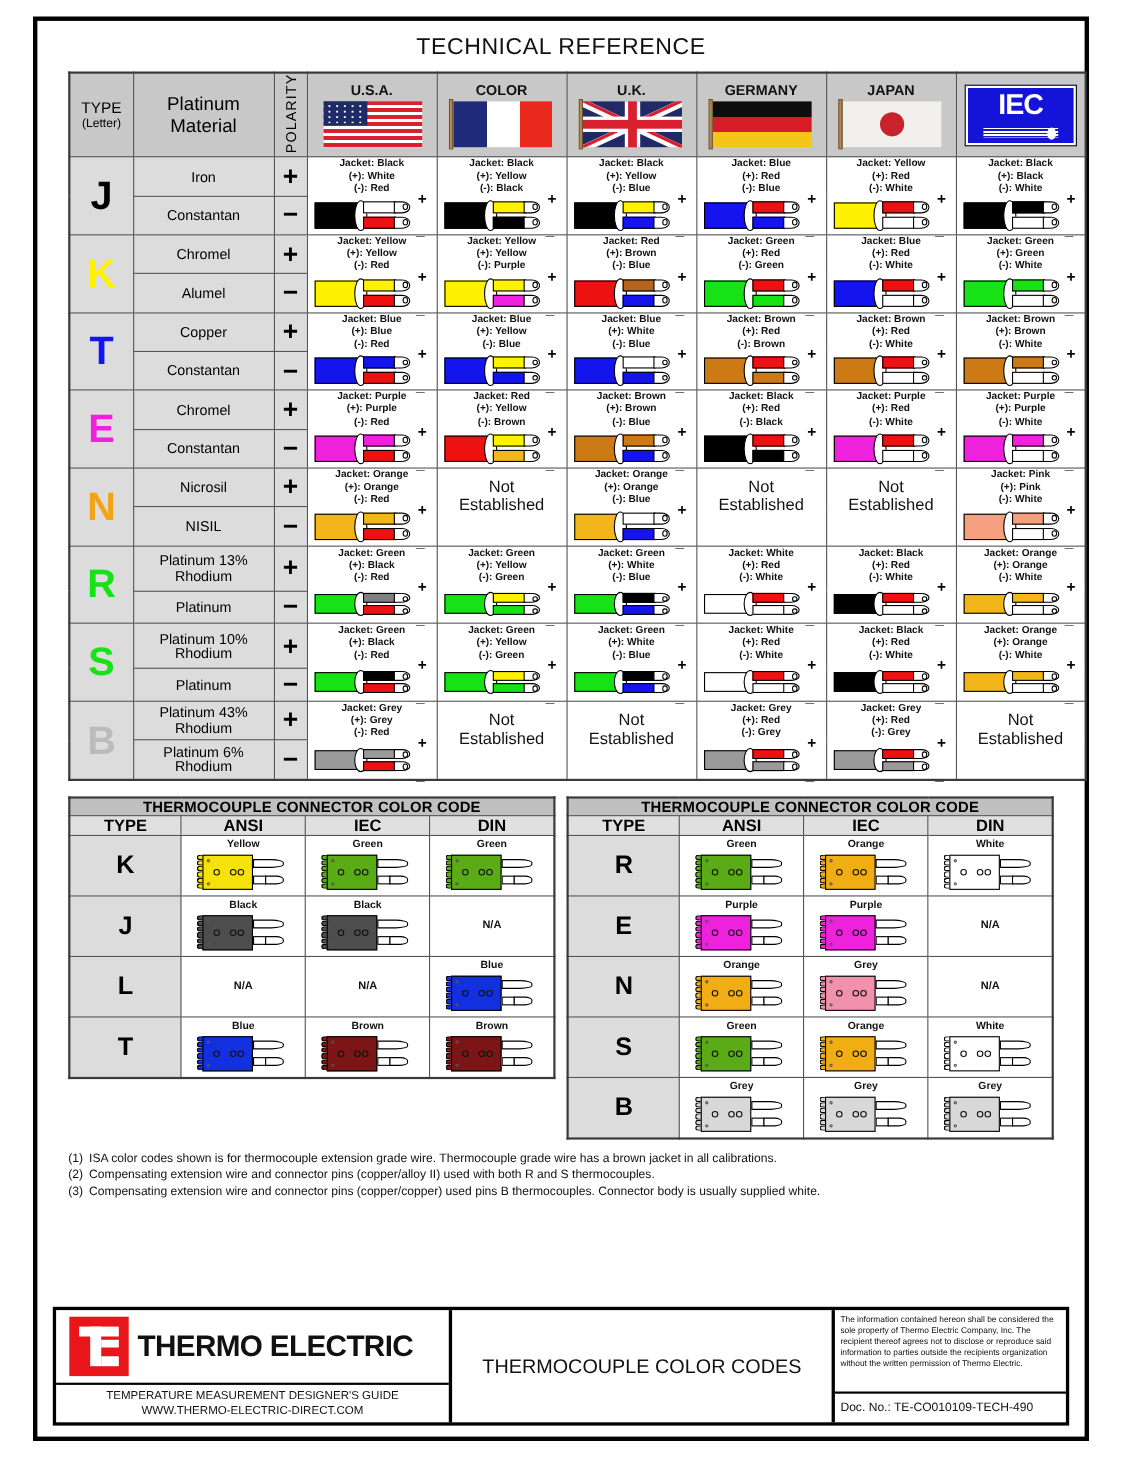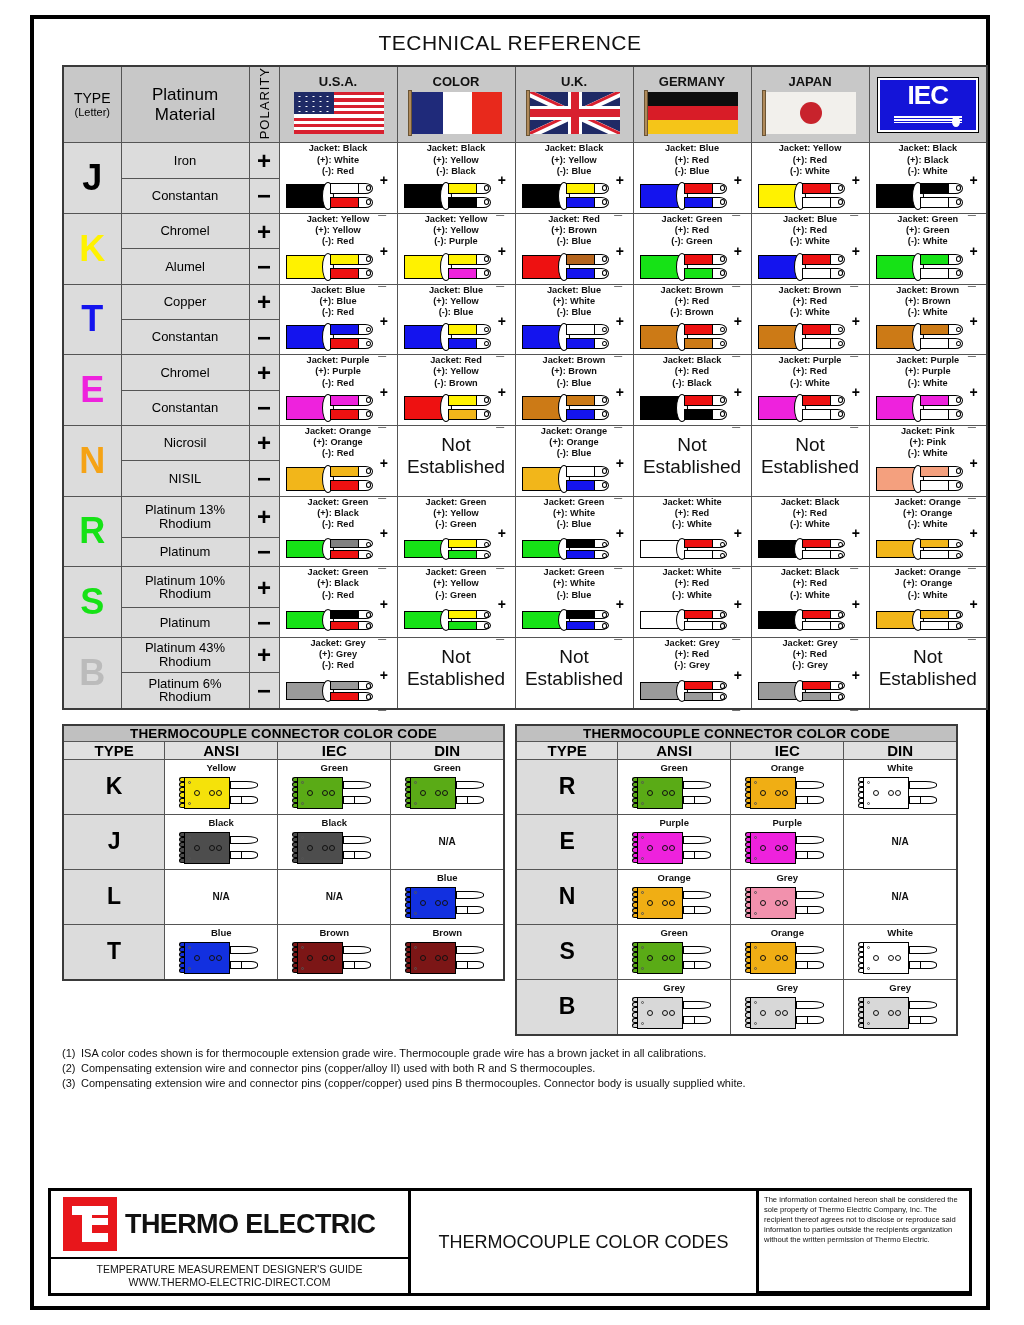--- a/index.html
+++ b/index.html
@@ -60,21 +60,21 @@
   .iecbars{position:absolute;left:14px;right:14px;bottom:5px;height:9px;
       background:repeating-linear-gradient(to bottom,#fff 0,#fff 1.5px,#1414d8 1.5px,#1414d8 3px);}
   .iecdot{position:absolute;right:16px;bottom:3px;width:8px;height:11px;border-radius:50%;background:#fff;}
 
   
   td.tletter{background:#dcdcdc;text-align:center;font-size:36px;font-weight:bold;vertical-align:middle;}
   td.cond{background:#dcdcdc;text-align:center;font-size:13px;padding:2px 3px;line-height:1.05;}
   td.pol{background:#dcdcdc;text-align:center;font-size:24px;font-weight:bold;line-height:.8;}
   td.wire{background:#fff;vertical-align:top;padding:2px 1px 3px;}
   .wlines{font-size:9.2px;font-weight:bold;text-align:center;line-height:1.22;color:#111;}
-  .notest{font-size:19px;text-align:center;color:#111;line-height:1.15;padding:8px 0;}
+  .notest{font-size:15px;text-align:center;color:#111;line-height:1.15;padding:8px 0;}
 
   
   .wfig{position:relative;width:104px;height:34px;margin:2px auto 0;}
   .jkt{position:absolute;left:0;top:5px;width:40px;height:24px;border:1.4px solid #000;box-sizing:border-box;}
   .bulge{position:absolute;left:36px;top:3px;width:12px;height:28px;border:1.4px solid #000;
       border-radius:50%/50%;background:#fff;box-sizing:border-box;}
   .cw{position:absolute;left:44px;width:30px;height:11px;border:1.4px solid #000;box-sizing:border-box;}
   .cw.up{top:4px;} .cw.dn{top:18px;}
   .tip{position:absolute;left:72px;width:15px;height:11px;border:1.4px solid #000;
       box-sizing:border-box;background:#fff;border-radius:0 50% 50% 0;}
@@ -1491,16 +1491,17 @@
       <div class="f-web">
         <div>TEMPERATURE MEASUREMENT DESIGNER'S GUIDE</div>
         <div>WWW.THERMO-ELECTRIC-DIRECT.COM</div>
       </div>
     </div>
     <div class="f-mid">
       <div class="f-doc">THERMOCOUPLE COLOR CODES</div>
     </div>
     <div class="f-right">
       <div class="f-legal">The information contained hereon shall be considered the sole property of Thermo Electric Company, Inc. The recipient thereof agrees not to disclose or reproduce said information to parties outside the recipients organization without the written permission of Thermo Electric.</div>
+      <div class="f-no">Doc. No.: TE-CO010109-TECH-490</div>
     </div>
   </div>
 
 </div>
 
 </body></html>

